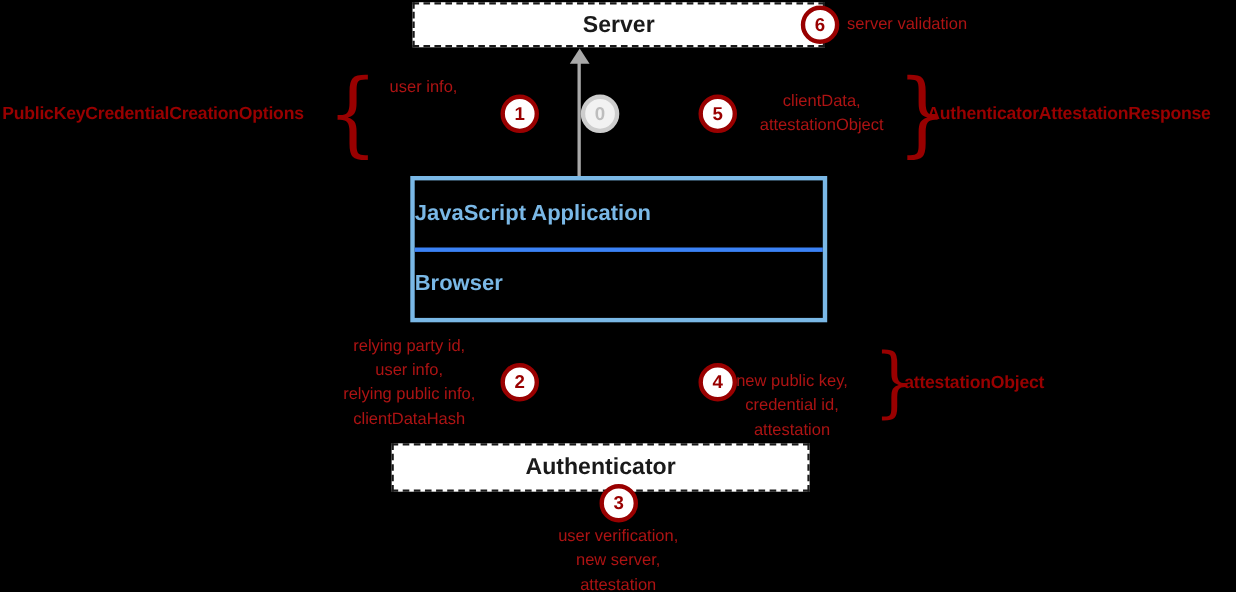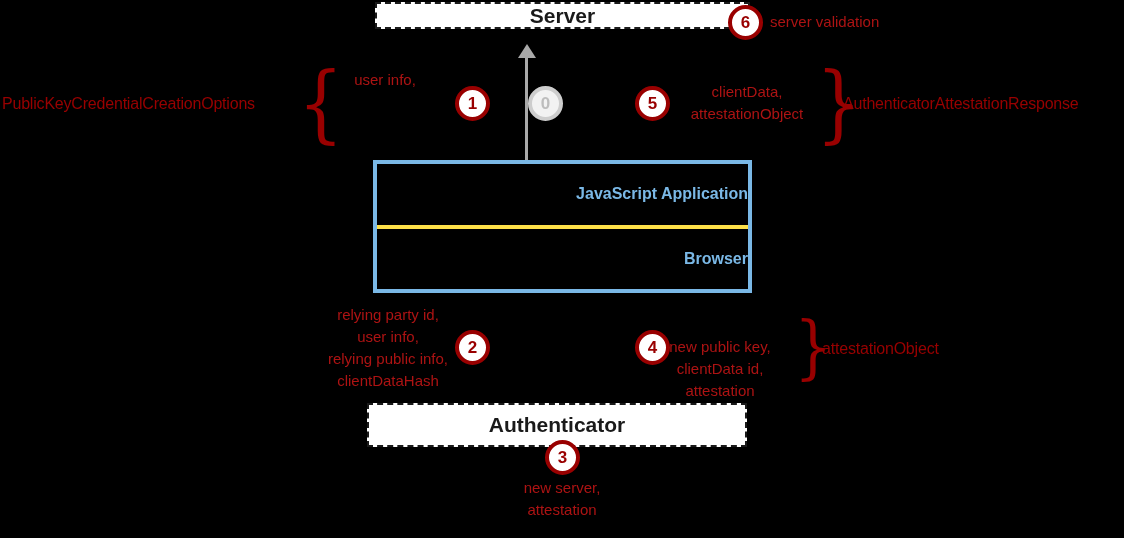--- a/index.html
+++ b/index.html
@@ -5,45 +5,45 @@
   html,body { margin:0; padding:0; background:#000; }
   .canvas {
     position:relative; width:1124px; height:538px; background:#000;
     font-family:"Liberation Sans", sans-serif; overflow:hidden;
   }
   .wbox {
     position:absolute; background:#fff; border:2px dashed #1a1a1a; box-sizing:border-box;
     display:flex; align-items:center; justify-content:center;
     font-weight:bold; font-size:21px; color:#1a1a1a; z-index:2;
   }
-  .server-box { left:375px; top:2px; width:375px; height:27px; }
-  .auth-box   { left:367px; top:403px; width:380px; height:44px; }
+  .server-box { left:375px; top:2px; width:375px; height:41px; }
+  .auth-box   { left:356px; top:403px; width:380px; height:44px; }
   .bluebox {
     position:absolute; left:373px; top:160px; width:379px; height:133px;
     border:4px solid #7ab8e6; box-sizing:border-box; background:#000;
     display:flex; flex-direction:column; z-index:2;
   }
   .bluerow {
-    flex:1; display:flex; align-items:center; justify-content:flex-end;
-    color:#7ab8e6; font-weight:bold; font-size:16px;
+    flex:1; display:flex; align-items:center; justify-content:flex-start;
+    color:#7ab8e6; font-weight:bold; font-size:20px;
   }
-  .bluerow + .bluerow { border-top:4px solid #fde047;padding-left:16px; }
+  .bluerow + .bluerow { border-top:4px solid #3b82f6; }
   .circle {
     position:absolute; width:35px; height:35px; border-radius:50%; box-sizing:border-box;
     border:4px solid #990000; background:#fff; color:#990000;
     font-weight:bold; font-size:17px; display:flex; align-items:center; justify-content:center;
     z-index:5;
   }
   .circle.gray { border-color:#cdcdcd; background:#f2f2f2; color:#bdbdbd; }
   .redtext {
     position:absolute; color:#ad1313; font-size:15px; line-height:22px;
     text-align:center; z-index:3;
   }
   .boldlabel {
-    position:absolute; color:#990000; font-weight:normal; font-size:16px;
+    position:absolute; color:#990000; font-weight:bold; font-size:16px;
     letter-spacing:-0.2px; white-space:nowrap; line-height:20px; z-index:3;
   }
   .brace {
     position:absolute; color:#990000; font-family:"DejaVu Serif", serif;
     transform:scaleX(0.85); transform-origin:center; z-index:3;
   }
   .brace.big   { font-size:84px; line-height:88px; }
   .brace.small { font-size:70px; line-height:74px; }
   .arrow-line {
     position:absolute; left:525px; top:56px; width:3px; height:104px;
@@ -103,51 +103,52 @@
 
   <div class="bluebox">
     <div class="bluerow">
       <span>JavaScript Application</span>
     </div>
     <div class="bluerow">
       <span>Browser</span>
     </div>
   </div>
 
-  <div class="redtext" style="left:288px; top:304px; width:200px;text-align:center;">
+  <div class="redtext" style="left:272px; top:304px; width:200px;text-align:center;">
     <div>relying party id,</div>
     <div>user info,</div>
     <div>relying public info,</div>
     <div>clientDataHash</div>
   </div>
 
   <div class="circle" style="left:455px; top:330px;">
     <span>2</span>
   </div>
 
   <div class="circle" style="left:635px; top:330px;">
     <span>4</span>
   </div>
 
   <div class="redtext" style="left:620px; top:316px; width:200px;margin-top:20px;">
     <div>new public key,</div>
-    <div>clientData id,</div>
+    <div>credential id,</div>
     <div>attestation</div>
   </div>
 
   <div class="brace small" style="left:791px; top:310px;">}</div>
 
   <div class="boldlabel" style="left:822px; top:339px;">attestationObject</div>
 
   <div class="wbox auth-box">
     <span>Authenticator</span>
   </div>
 
   <div class="circle" style="left:545px; top:440px;">
     <span>3</span>
   </div>
 
   <div class="redtext" style="left:462px; top:477px; width:200px;">
+    <div>user verification,</div>
     <div>new server,</div>
     <div>attestation</div>
   </div>
 
 </div>
 
 </body></html>

